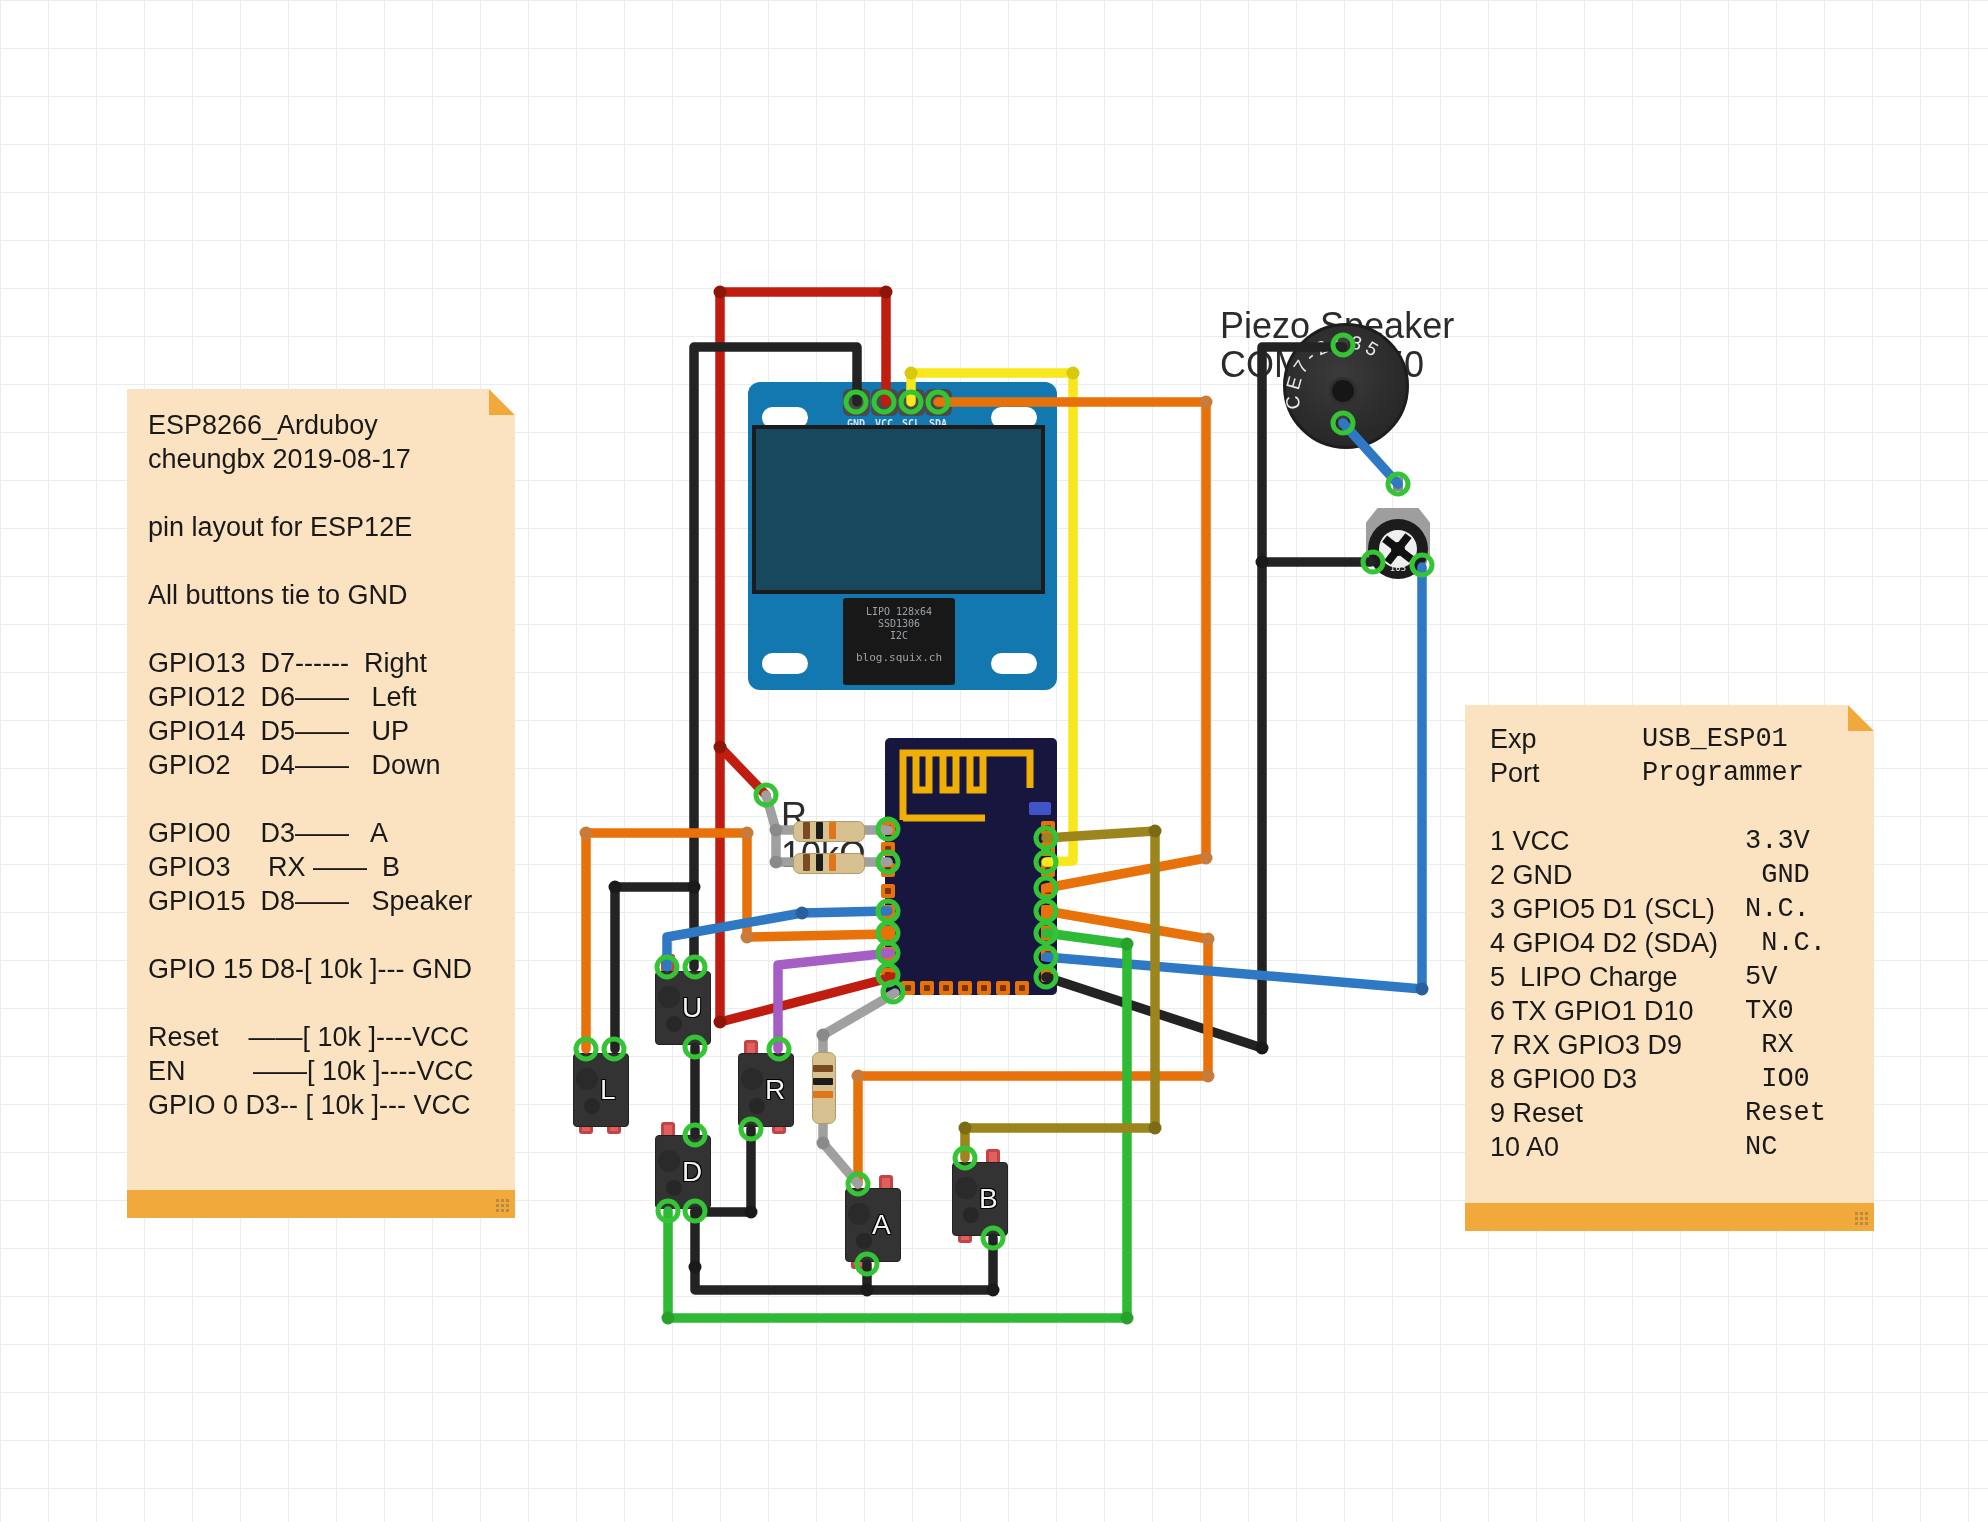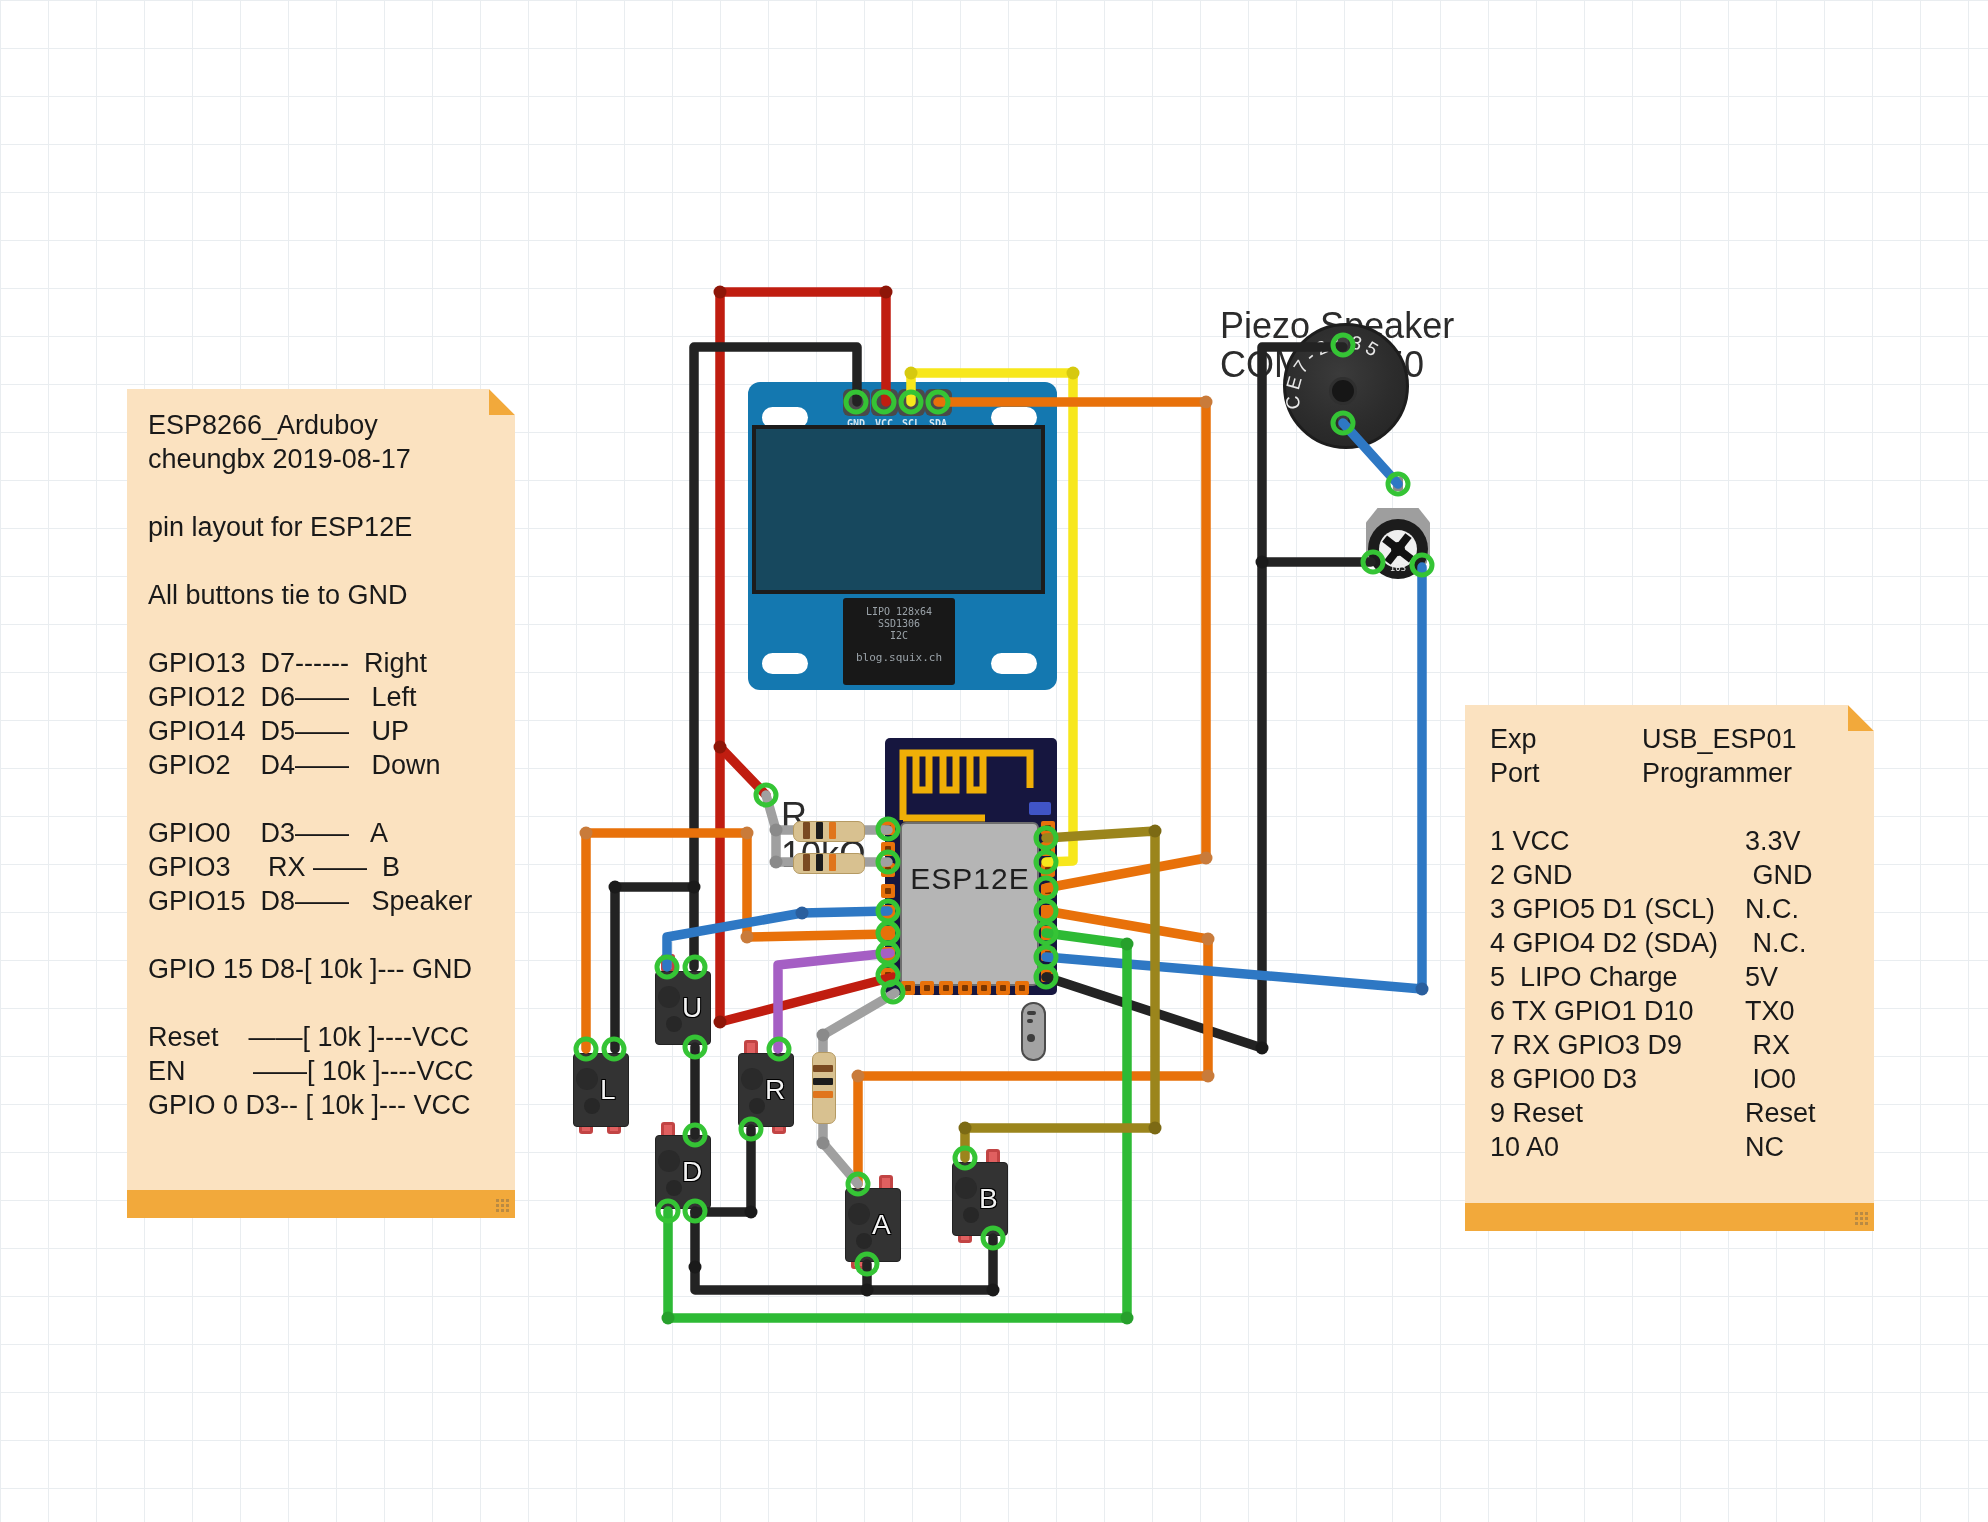--- a/index.html
+++ b/index.html
@@ -14,21 +14,21 @@
   
   .note{position:absolute; background:var(--note-bg);
         clip-path:polygon(0 0, calc(100% - 26px) 0, 100% 26px, 100% 100%, 0 100%);}
   .note .fold{position:absolute; top:0; right:0; width:26px; height:26px;
         background:var(--note-strip); clip-path:polygon(0 0,0 100%,100% 100%);}
   .note .strip{position:absolute; left:0; right:0; bottom:0; height:28px; background:var(--note-strip);}
   .note .handle{position:absolute; right:6px; bottom:6px; width:14px; height:14px;
         background-image:radial-gradient(#b98a43 1.6px, transparent 1.8px); background-size:5px 5px;}
   .note-text{position:absolute; color:#191919; font-size:27px; line-height:34px; white-space:pre;}
   .nrow{position:relative; height:34px; white-space:pre;}
-  .nrow .c2{position:absolute; left:255px; top:0; white-space:pre;}
+  .nrow .c2{position:absolute; left:255px; top:0; white-space:pre;font-family:Liberation Mono, monospace;}
   .nrow.hdr .c2{left:152px;}
   
   .biglabel{position:absolute; color:#2b2b2b; font-size:36px; line-height:39px; white-space:pre;}
   
   .oled{position:absolute; left:748px; top:382px; width:309px; height:308px;
         background:var(--board-blue); border-radius:12px;}
   .oled .hole{position:absolute; width:46px; height:21px; background:#fff; border-radius:11px;}
   .oled .screen{position:absolute; left:4px; top:43px; width:285px; height:161px;
         background:var(--screen); border:4px solid #1c1c1c;}
   .oled .chipbox{position:absolute; left:95px; top:216px; width:112px; height:87px;
@@ -137,28 +137,20 @@
         </div>
       <div class="brand">blog.squix.ch</div>
     </div>
   </div>
 
   <div class="esp">
     <svg width="172" height="90" style="position:absolute;left:0;top:0;">
       <path d="M18,82 L18,15 L145,15 L145,50 M31,15 L31,52 L44,52 L44,15 M58,15 L58,52 L71,52 L71,15 M85,15 L85,52 L98,52 L98,15 M18,80 L100,80" fill="none" stroke="var(--antenna)" stroke-width="7"></path>
     </svg>
     <div class="smd"></div>
-    <div class="shield">
-      <div class="chipname">ESP12E</div>
-      <div class="wifi">
-        <i style="top:7px;"></i>
-          <i style="top:15px; width:6px;"></i>
-        <i style="top:30px; width:8px; height:8px; border-radius:50%;"></i>
-      </div>
-    </div>
     <div id="esp-pads">
         <div class="pad14" style="left: -4px; top: 83px;">
           <i></i>
         </div>
         <div class="pad14" style="left: 156px; top: 83px;">
           <i></i>
         </div>
         <div class="pad14" style="left: -4px; top: 104px;">
           <i></i>
         </div>

